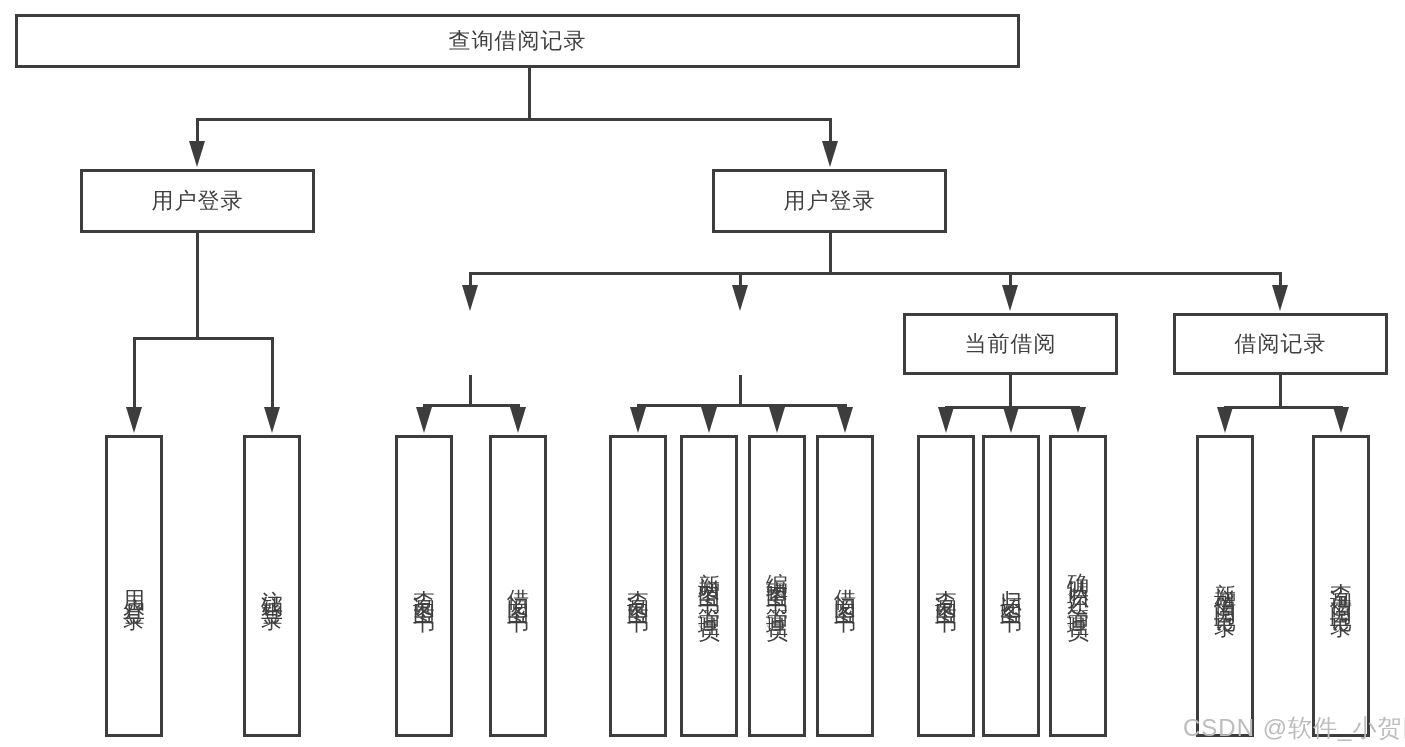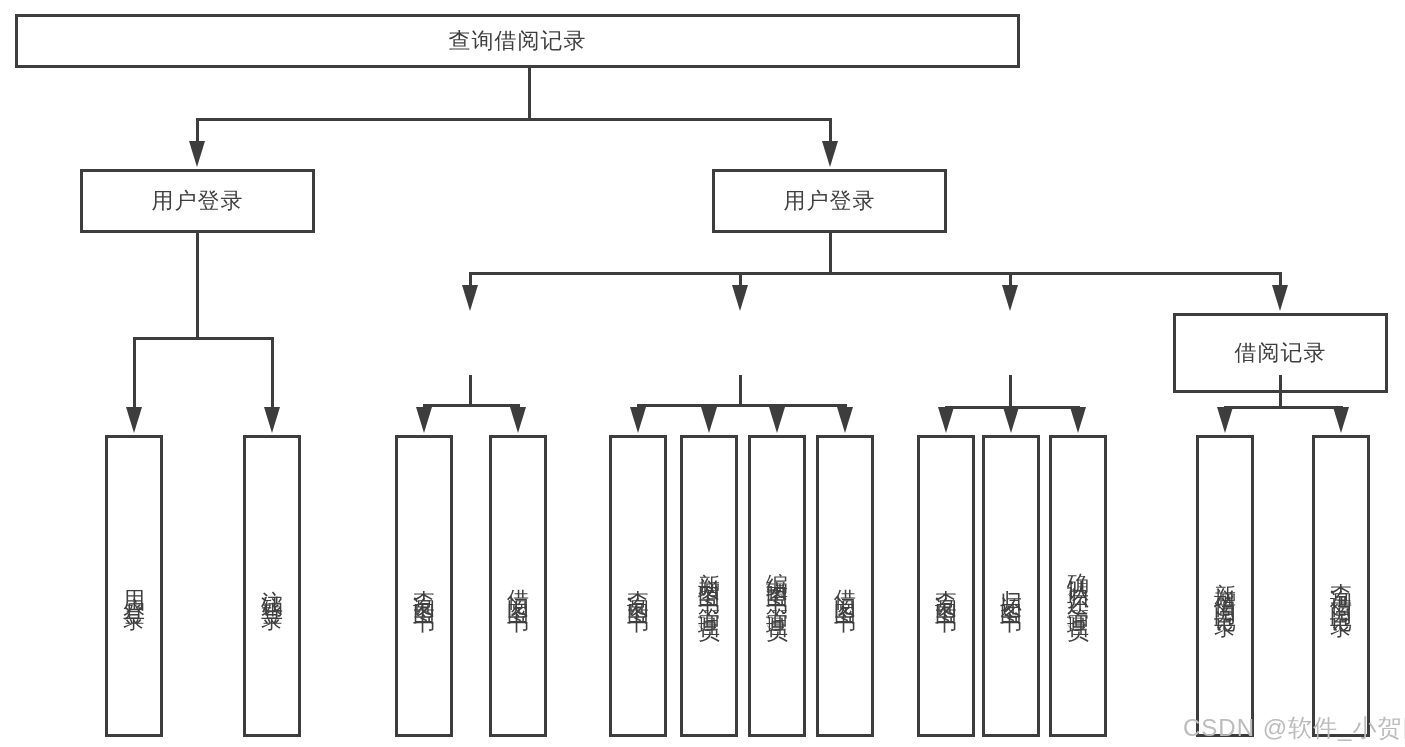--- a/index.html
+++ b/index.html
@@ -42,21 +42,24 @@
     <span>查询借阅记录</span>
   </div>
 
   <div class="box h" style="left:80px;top:169px;width:235px;height:64px;">
     <span>用户登录</span>
   </div>
   <div class="box h" style="left:712px;top:169px;width:235px;height:64px;">
     <span>用户登录</span>
   </div>
 
-  <div class="box h" style="left:1173px;top:313px;width:215px;height:80px;">
+  <div class="box h" style="left:903px;top:313px;width:215px;height:62px;">
+    <span>当前借阅</span>
+  </div>
+  <div class="box h" style="left:1173px;top:313px;width:215px;height:62px;">
     <span>借阅记录</span>
   </div>
 
   <div class="box v" style="left:105px;">
     <span class="vtext">用户登录</span>
   </div>
   <div class="box v" style="left:243px;">
     <span class="vtext">注销登录</span>
   </div>
 

